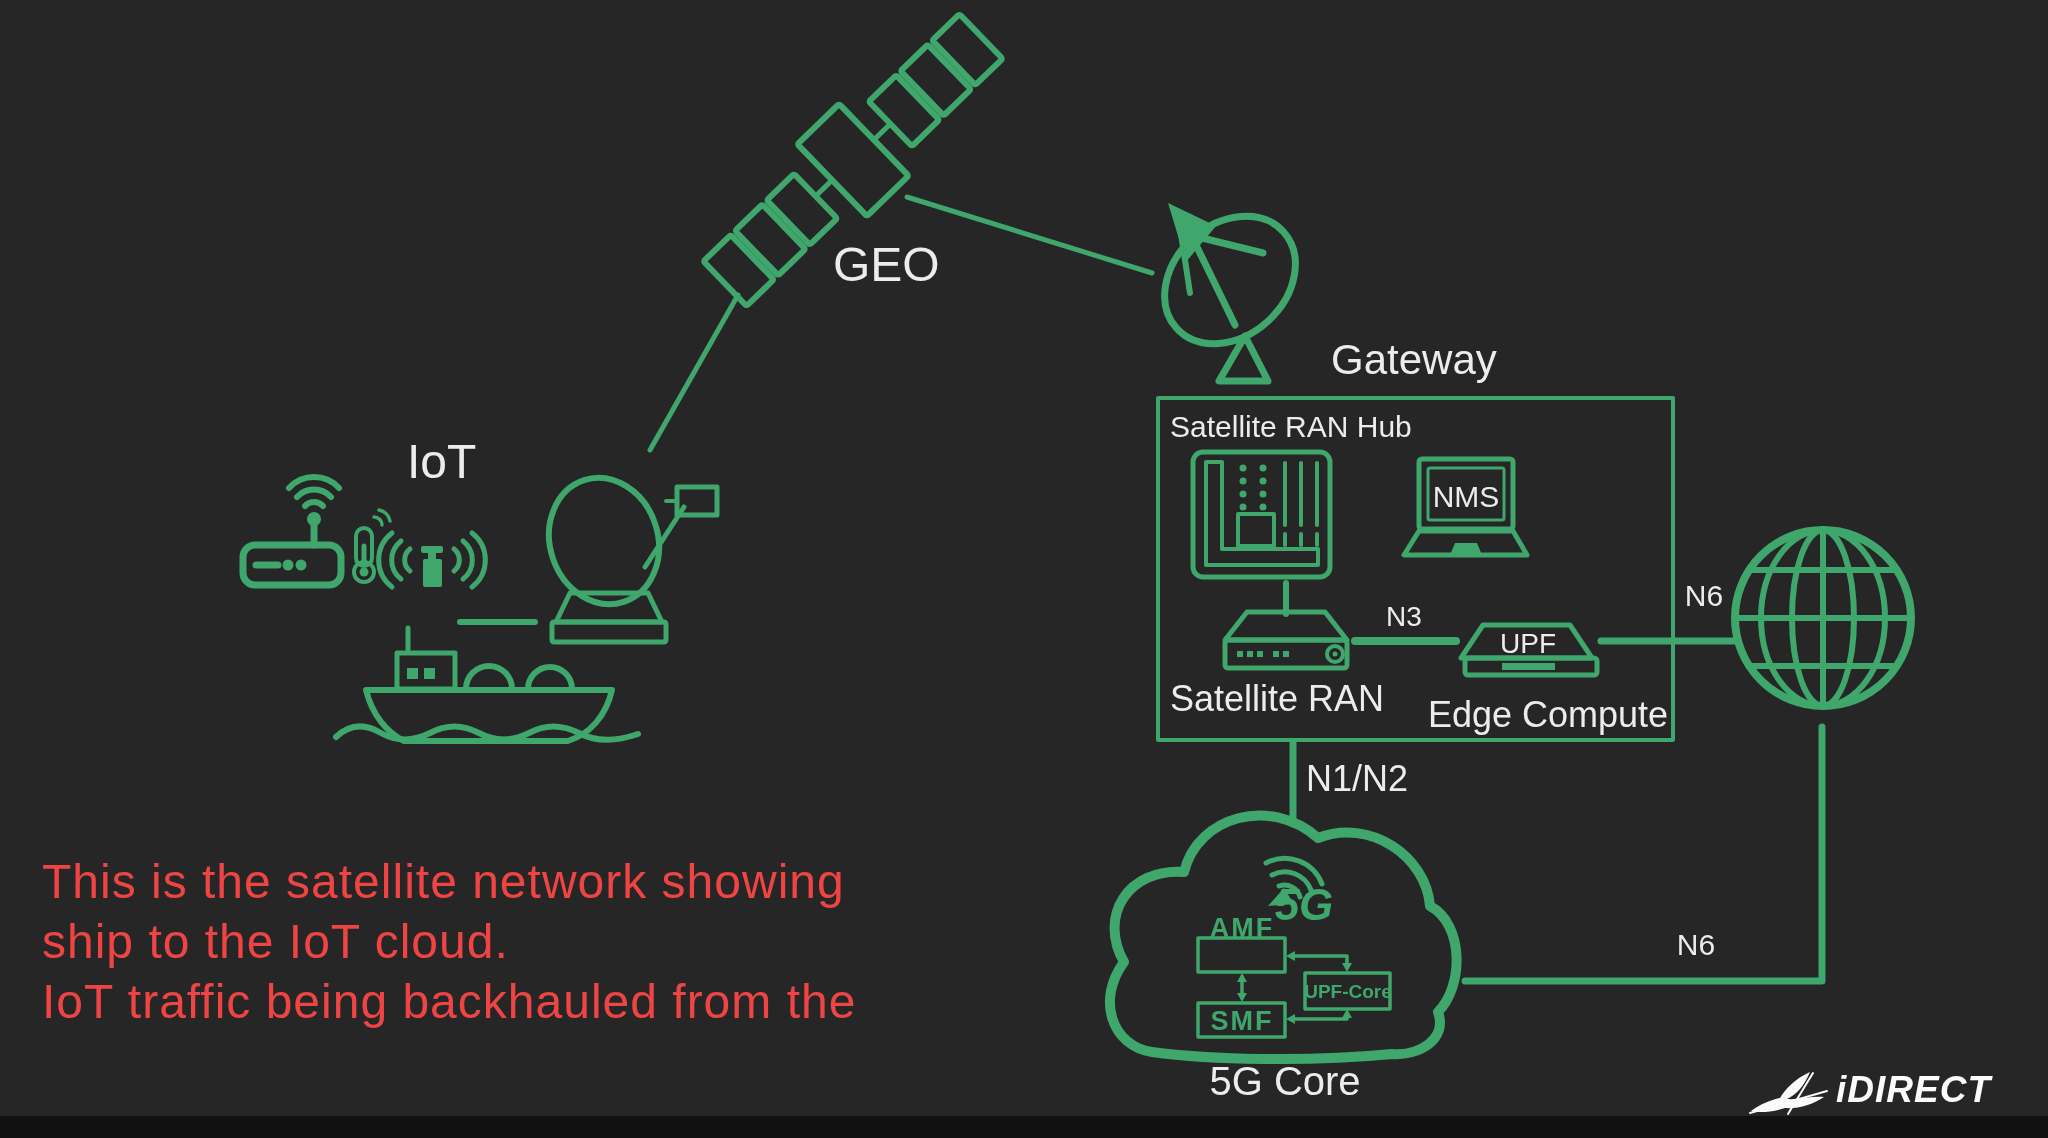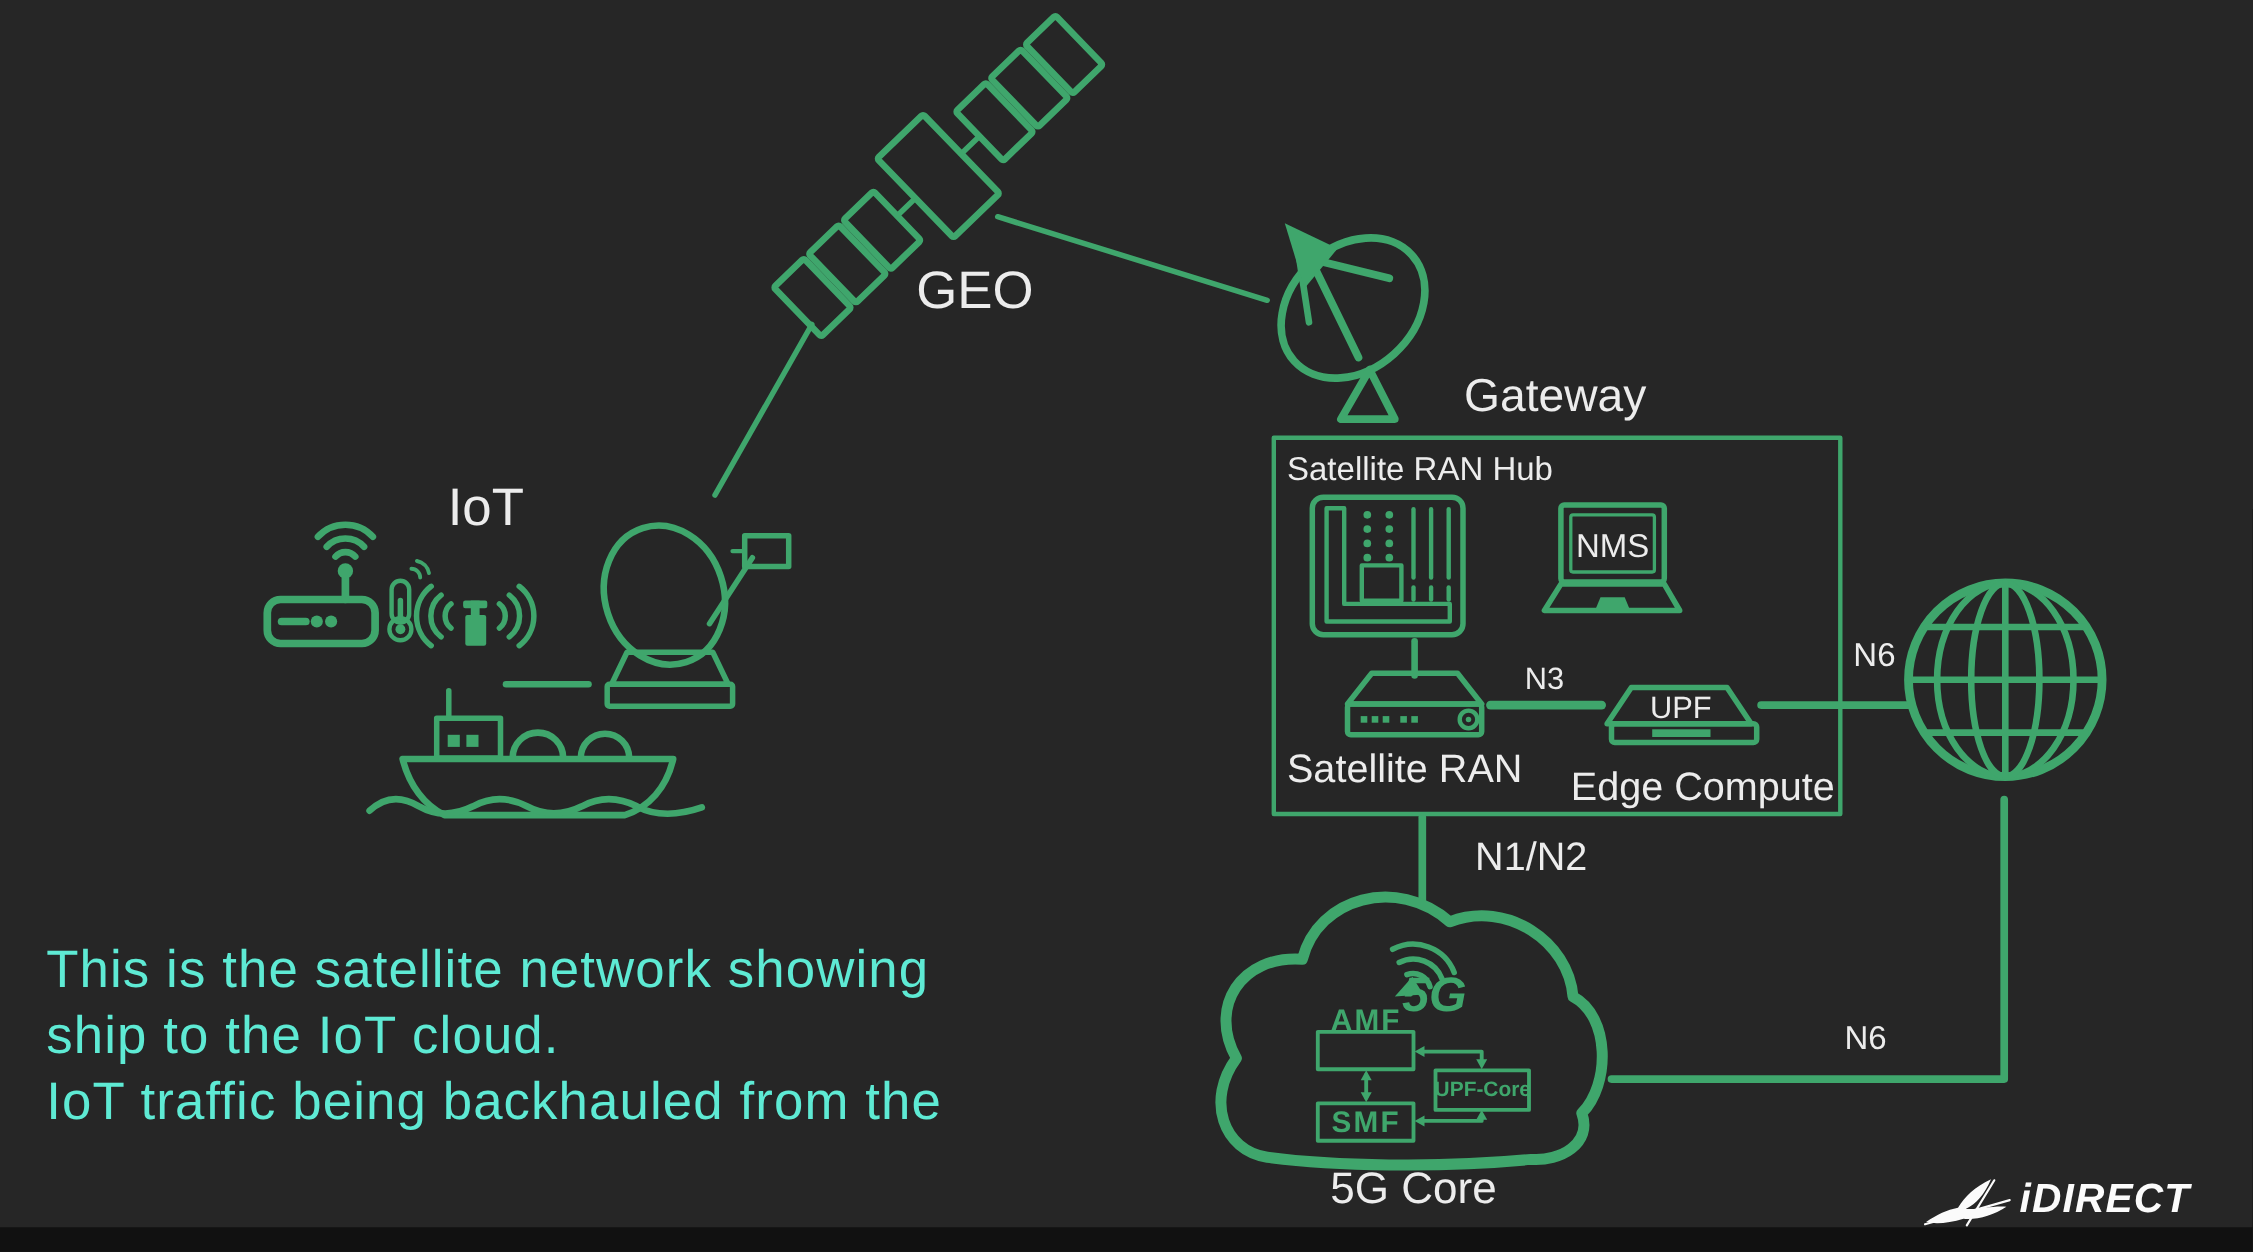--- a/index.html
+++ b/index.html
@@ -22,28 +22,28 @@
   #geo-label{left:833px;top:241px;font-size:48px;}
   #iot-label{left:407px;top:438px;font-size:48px;}
   #gateway-label{left:1331px;top:339px;font-size:42px;}
   #hub-title{left:1170px;top:412px;font-size:30px;}
   #nms-label{left:1466px;top:497px;font-size:30px;}
   #n3-label{left:1404px;top:617px;font-size:28px;}
   #satellite-ran-label{left:1277px;top:699px;font-size:36px;}
   #upf-label{left:1528px;top:644px;font-size:28px;}
   #edge-compute-label{left:1548px;top:702px;font-size:36px;margin-top:13px;}
   #n6-right-label{left:1704px;top:596px;font-size:30px;}
-  #n1n2-label{left:1306px;top:761px;font-size:36px;margin-left:35px;}
+  #n1n2-label{left:1306px;top:761px;font-size:36px;}
   #n6-bottom-label{left:1696px;top:945px;font-size:30px;}
   #amf-label{left:1242px;top:928px;font-size:27px;letter-spacing:2px;}
   #smf-label{left:1242px;top:1021px;font-size:27px;letter-spacing:2px;}
   #upf-core-label{left:1348px;top:991px;font-size:19px;}
   #fiveg-logo{left:1304px;top:905px;font-size:44px;font-weight:800;font-style:italic;}
   #fiveg-core-label{left:1285px;top:1081px;font-size:40px;}
-  #caption{left:42px;top:852px;font-size:48px;line-height:60px;color:#5eead4;letter-spacing:1px;}
+  #caption{left:42px;top:852px;font-size:48px;line-height:60px;color:#ef4444;letter-spacing:1px;}
   #idirect-text{left:1836px;top:1071px;font-size:37px;font-style:italic;font-weight:bold;color:#fbfbfb;letter-spacing:1px;}
 </style>
 </head>
 <body>
 
 <div class="canvas">
 
   <svg class="art" viewBox="0 0 2048 1138" fill="none" stroke="#3fa66c" stroke-width="6" stroke-linecap="round" stroke-linejoin="round">
 
     <g transform="translate(853,160) rotate(-44)">

